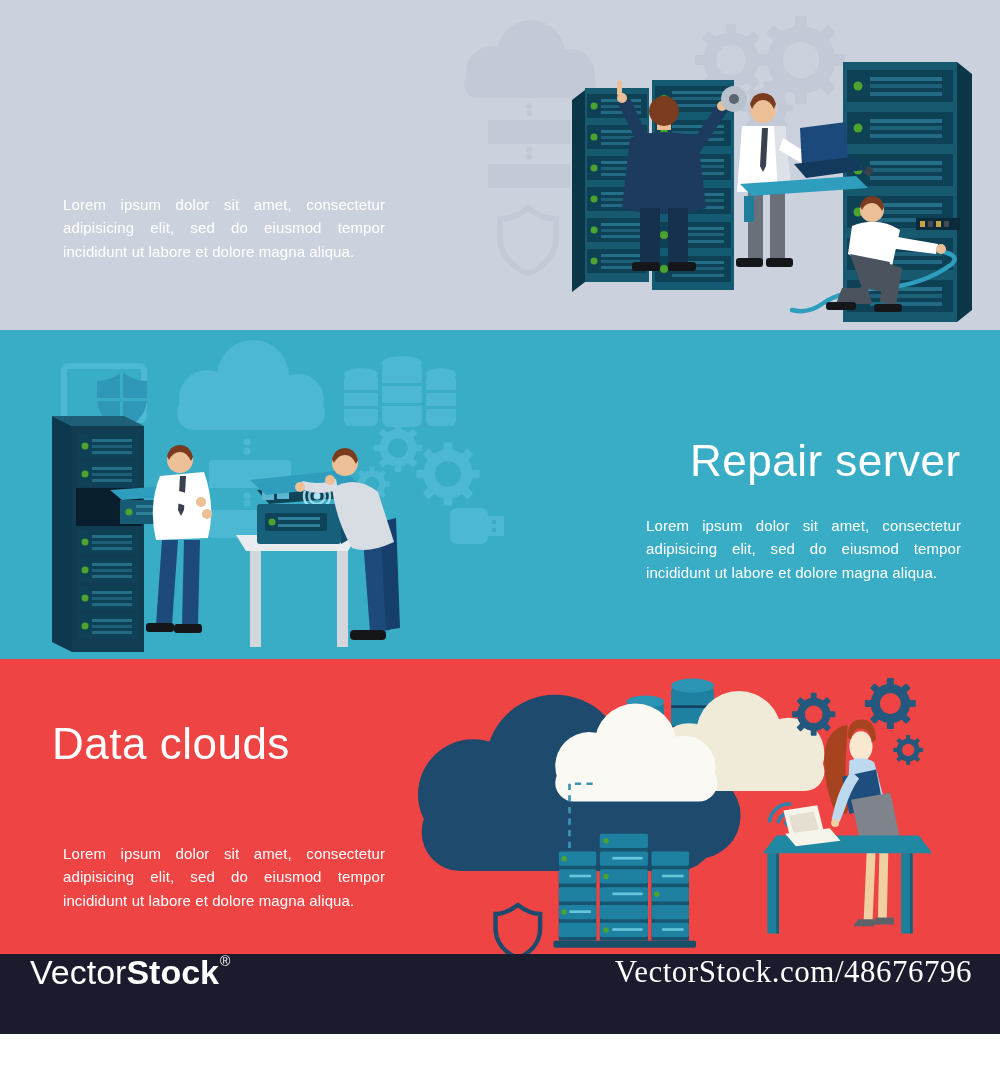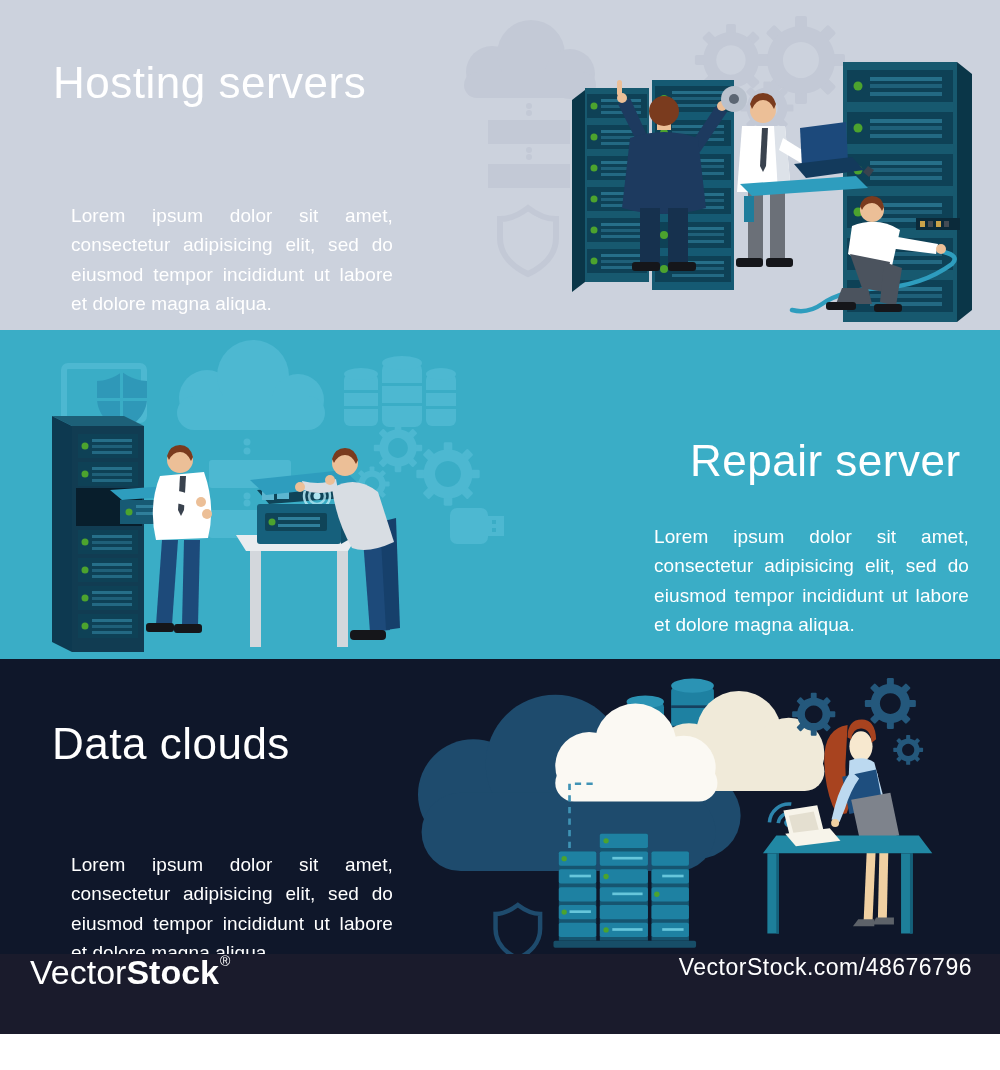--- a/index.html
+++ b/index.html
@@ -1,40 +1,40 @@
 <!DOCTYPE html>
 <html><head>
 <meta charset="utf-8">
 <style>
   html,body{margin:0;padding:0;background:#ffffff;}
   .page{width:1000px;height:1070px;position:relative;overflow:hidden;
         font-family:"Liberation Sans",sans-serif;}
   .banner{position:relative;overflow:hidden;}
   .b1{height:330px;background:#ccd2dd;}
   .b2{height:329px;background:#3aadc6;}
-  .b3{height:295px;background:#0f172a;}
+  .b3{height:295px;background:#ef4444;}
   .illus{position:absolute;inset:0;width:100%;height:100%;display:block;}
   .copy{position:absolute;color:#ffffff;z-index:2;}
   .copy h1{margin:0;font-size:44px;font-weight:500;letter-spacing:.5px;line-height:1.05;}
-  .copy p{margin:16px;font-size:19px;line-height:1.55;width:322px;text-align:justify;
+  .copy p{margin:8px;font-size:15px;line-height:1.55;width:322px;text-align:justify;
           letter-spacing:.1px;}
   .b1 .title-box{left:53px;top:60px;}
   .b1 .para-box{left:55px;top:185px;}
   .b2 .title-box{left:690px;top:68px;margin-top:40px;}
   .b2 .para-box{left:638px;top:176px;}
   .b2 .para-box p{width:315px;}
   .b3 .title-box{left:52px;top:62px;}
   .b3 .para-box{left:55px;top:175px;}
   .wm{height:80px;background:#1a1b2c;display:flex;align-items:flex-start;
       justify-content:space-between;padding:0 28px 0 30px;box-sizing:border-box;color:#fff;}
   .logo{font-size:34px;line-height:1;}
   .logo .lt{font-weight:400;}
   .logo .bd{font-weight:700;}
   .logo sup{font-size:14px;vertical-align:18px;font-weight:400;margin-left:1px;}
-  .url{font-size:23px;font-weight:500;letter-spacing:.5px;}
+  .url{font-size:31px;font-weight:500;letter-spacing:.5px;font-family:Liberation Serif, serif;}
 </style>
 </head>
 <body>
 
 <div class="page">
 
   <section class="banner b1">
     <svg class="illus" viewBox="0 0 1000 330">
       <defs>
         <g id="gear" fill="currentColor">
@@ -169,23 +169,20 @@
         <circle cx="872" cy="210" r="12" fill="#ecbf97"></circle>
         <path d="M860,206 q3,-10 12,-10 q10,0 12,11 l-2,4 q-4,-8 -10,-8 q-7,0 -10,7 z" fill="#7a3b1e"></path>
         <polygon points="850,254 890,262 884,292 862,288" fill="#4b535e"></polygon>
         <polygon points="842,288 868,288 872,304 836,304" fill="#4b535e"></polygon>
         <polygon points="884,262 902,268 896,306 880,302" fill="#4b535e"></polygon>
         <rect x="826" y="302" width="30" height="8" rx="3" fill="#15161a"></rect>
         <rect x="874" y="304" width="28" height="8" rx="3" fill="#15161a"></rect>
         <polygon points="863,172 868,166 874,170 869,177" fill="#39424e"></polygon>
       </g>
     </svg>
-    <div class="copy title-box">
-      <h1>Hosting servers</h1>
-    </div>
     <div class="copy para-box">
       <p>Lorem ipsum dolor sit amet, consectetur adipisicing elit, sed do eiusmod tempor incididunt ut labore et dolore magna aliqua.</p>
     </div>
   </section>
 
   <section class="banner b2">
     <svg class="illus" viewBox="0 0 1000 329">
 
       <g>
         <rect x="64" y="36" width="80" height="54" rx="4" fill="none" stroke="#4db8d1" stroke-width="6"></rect>

